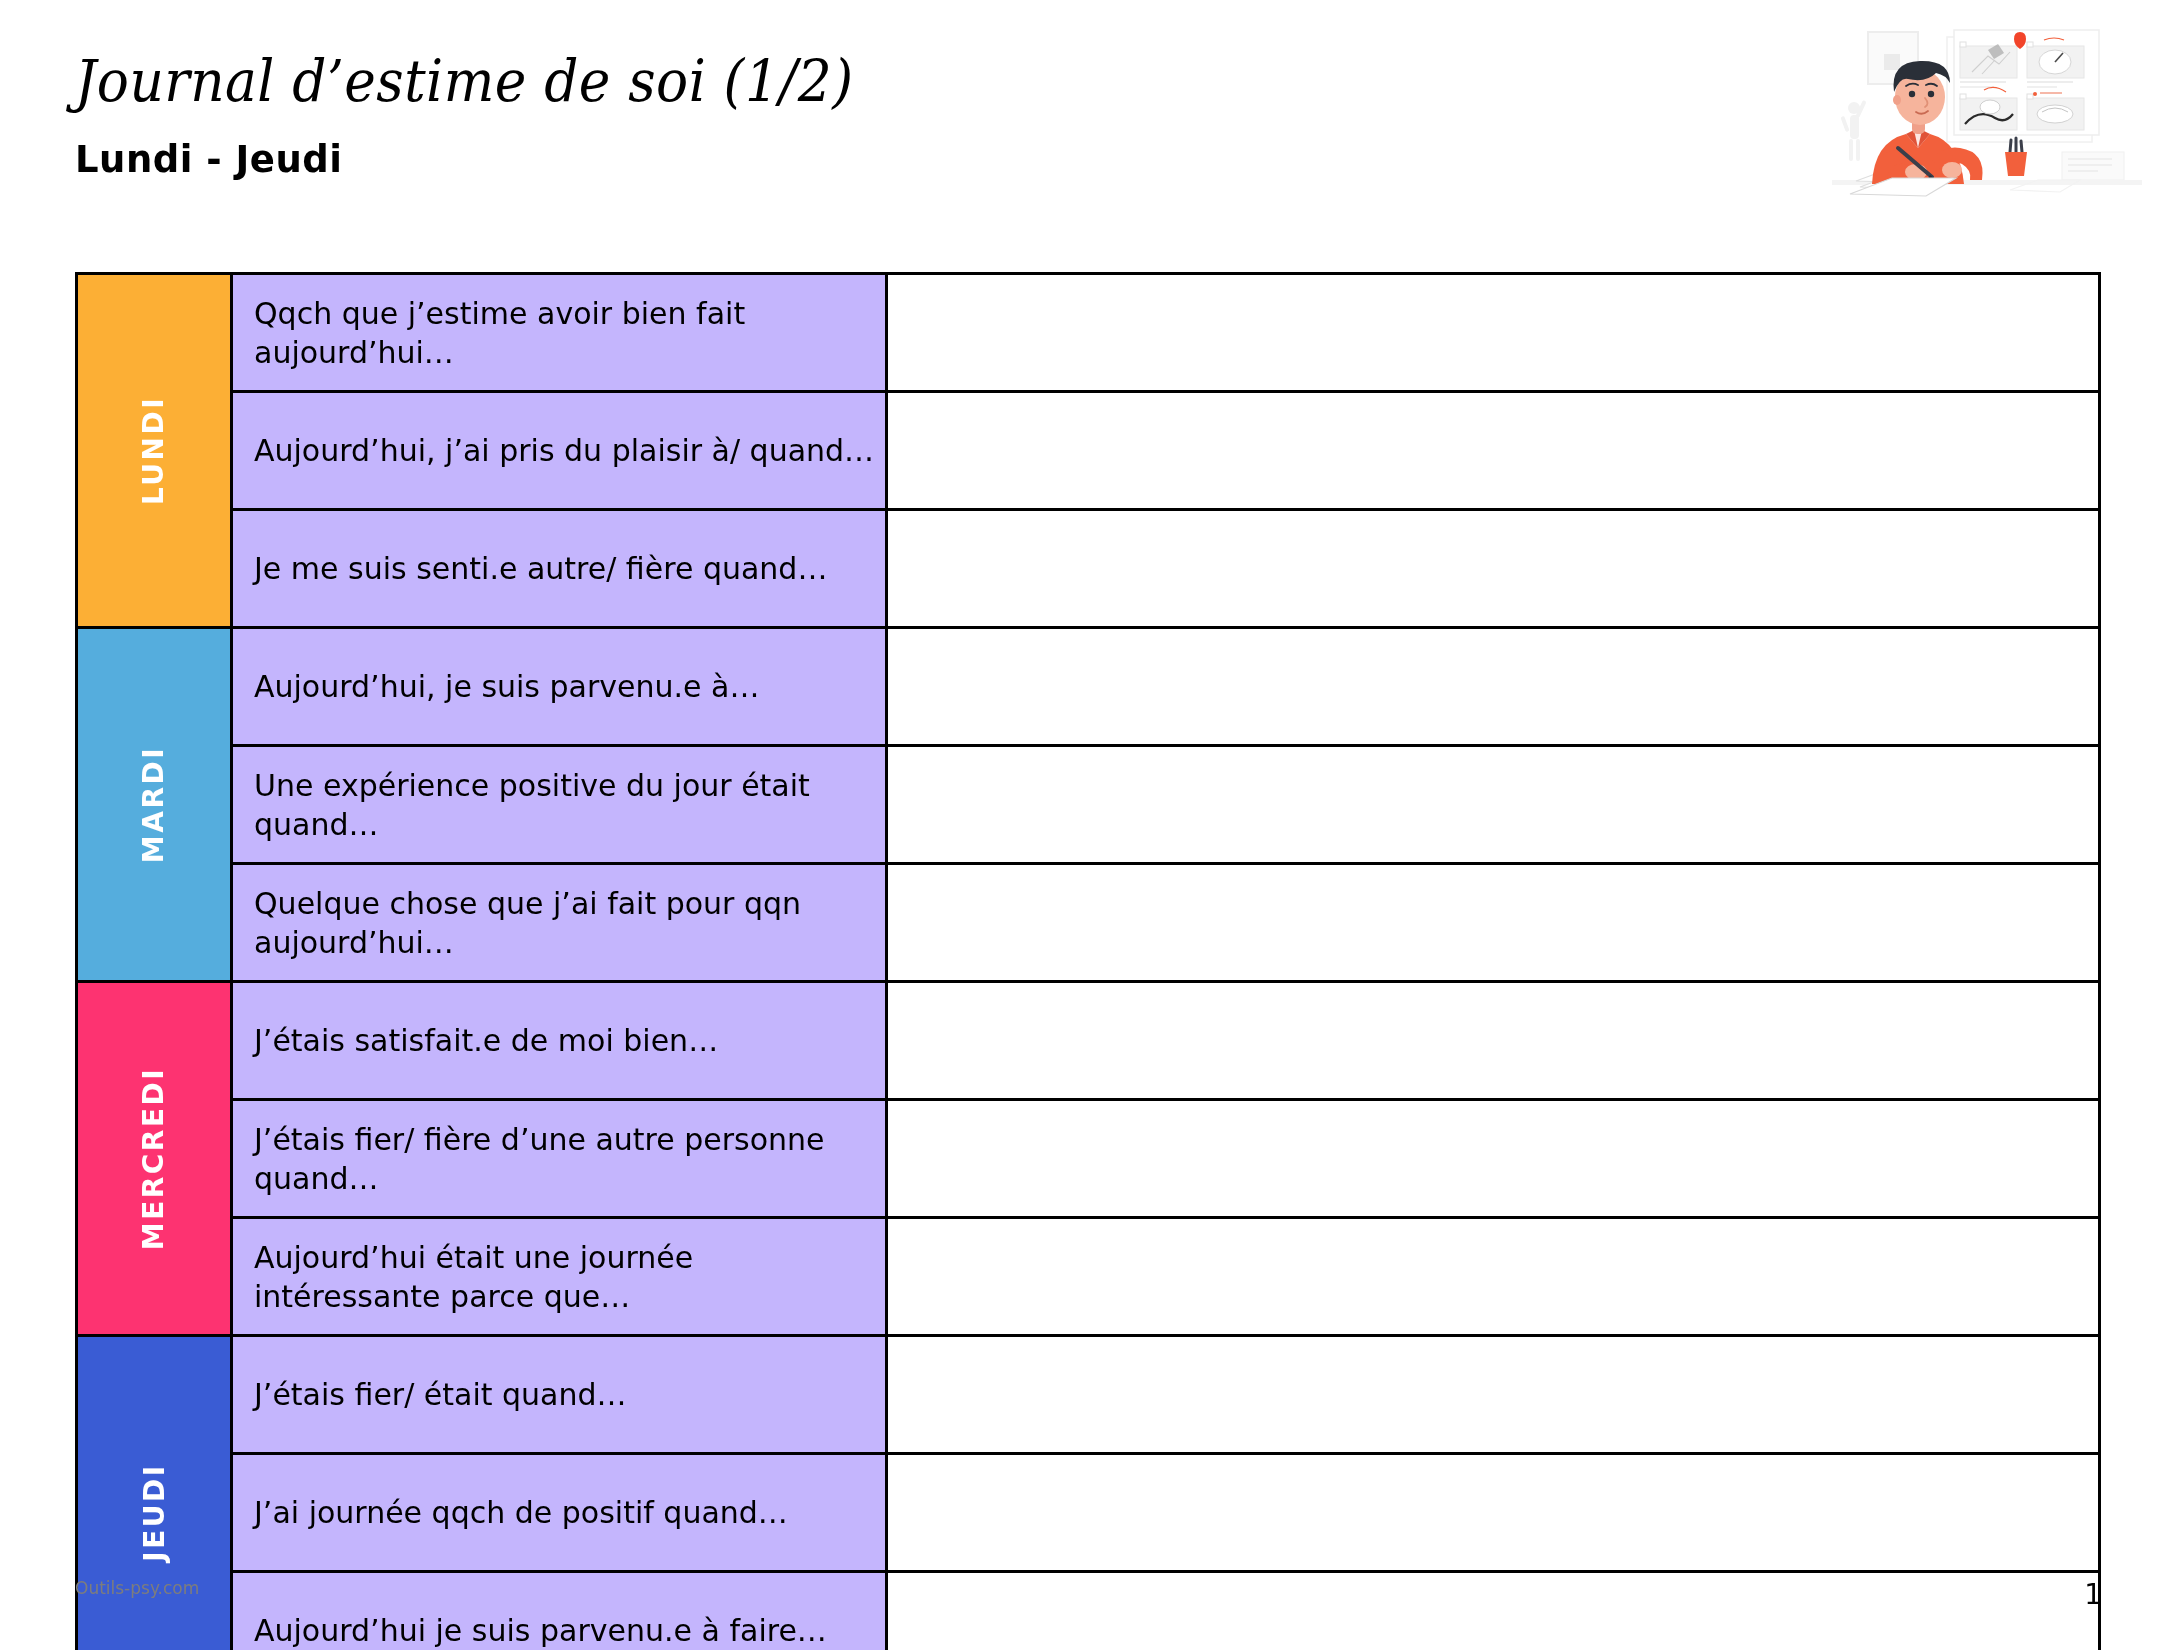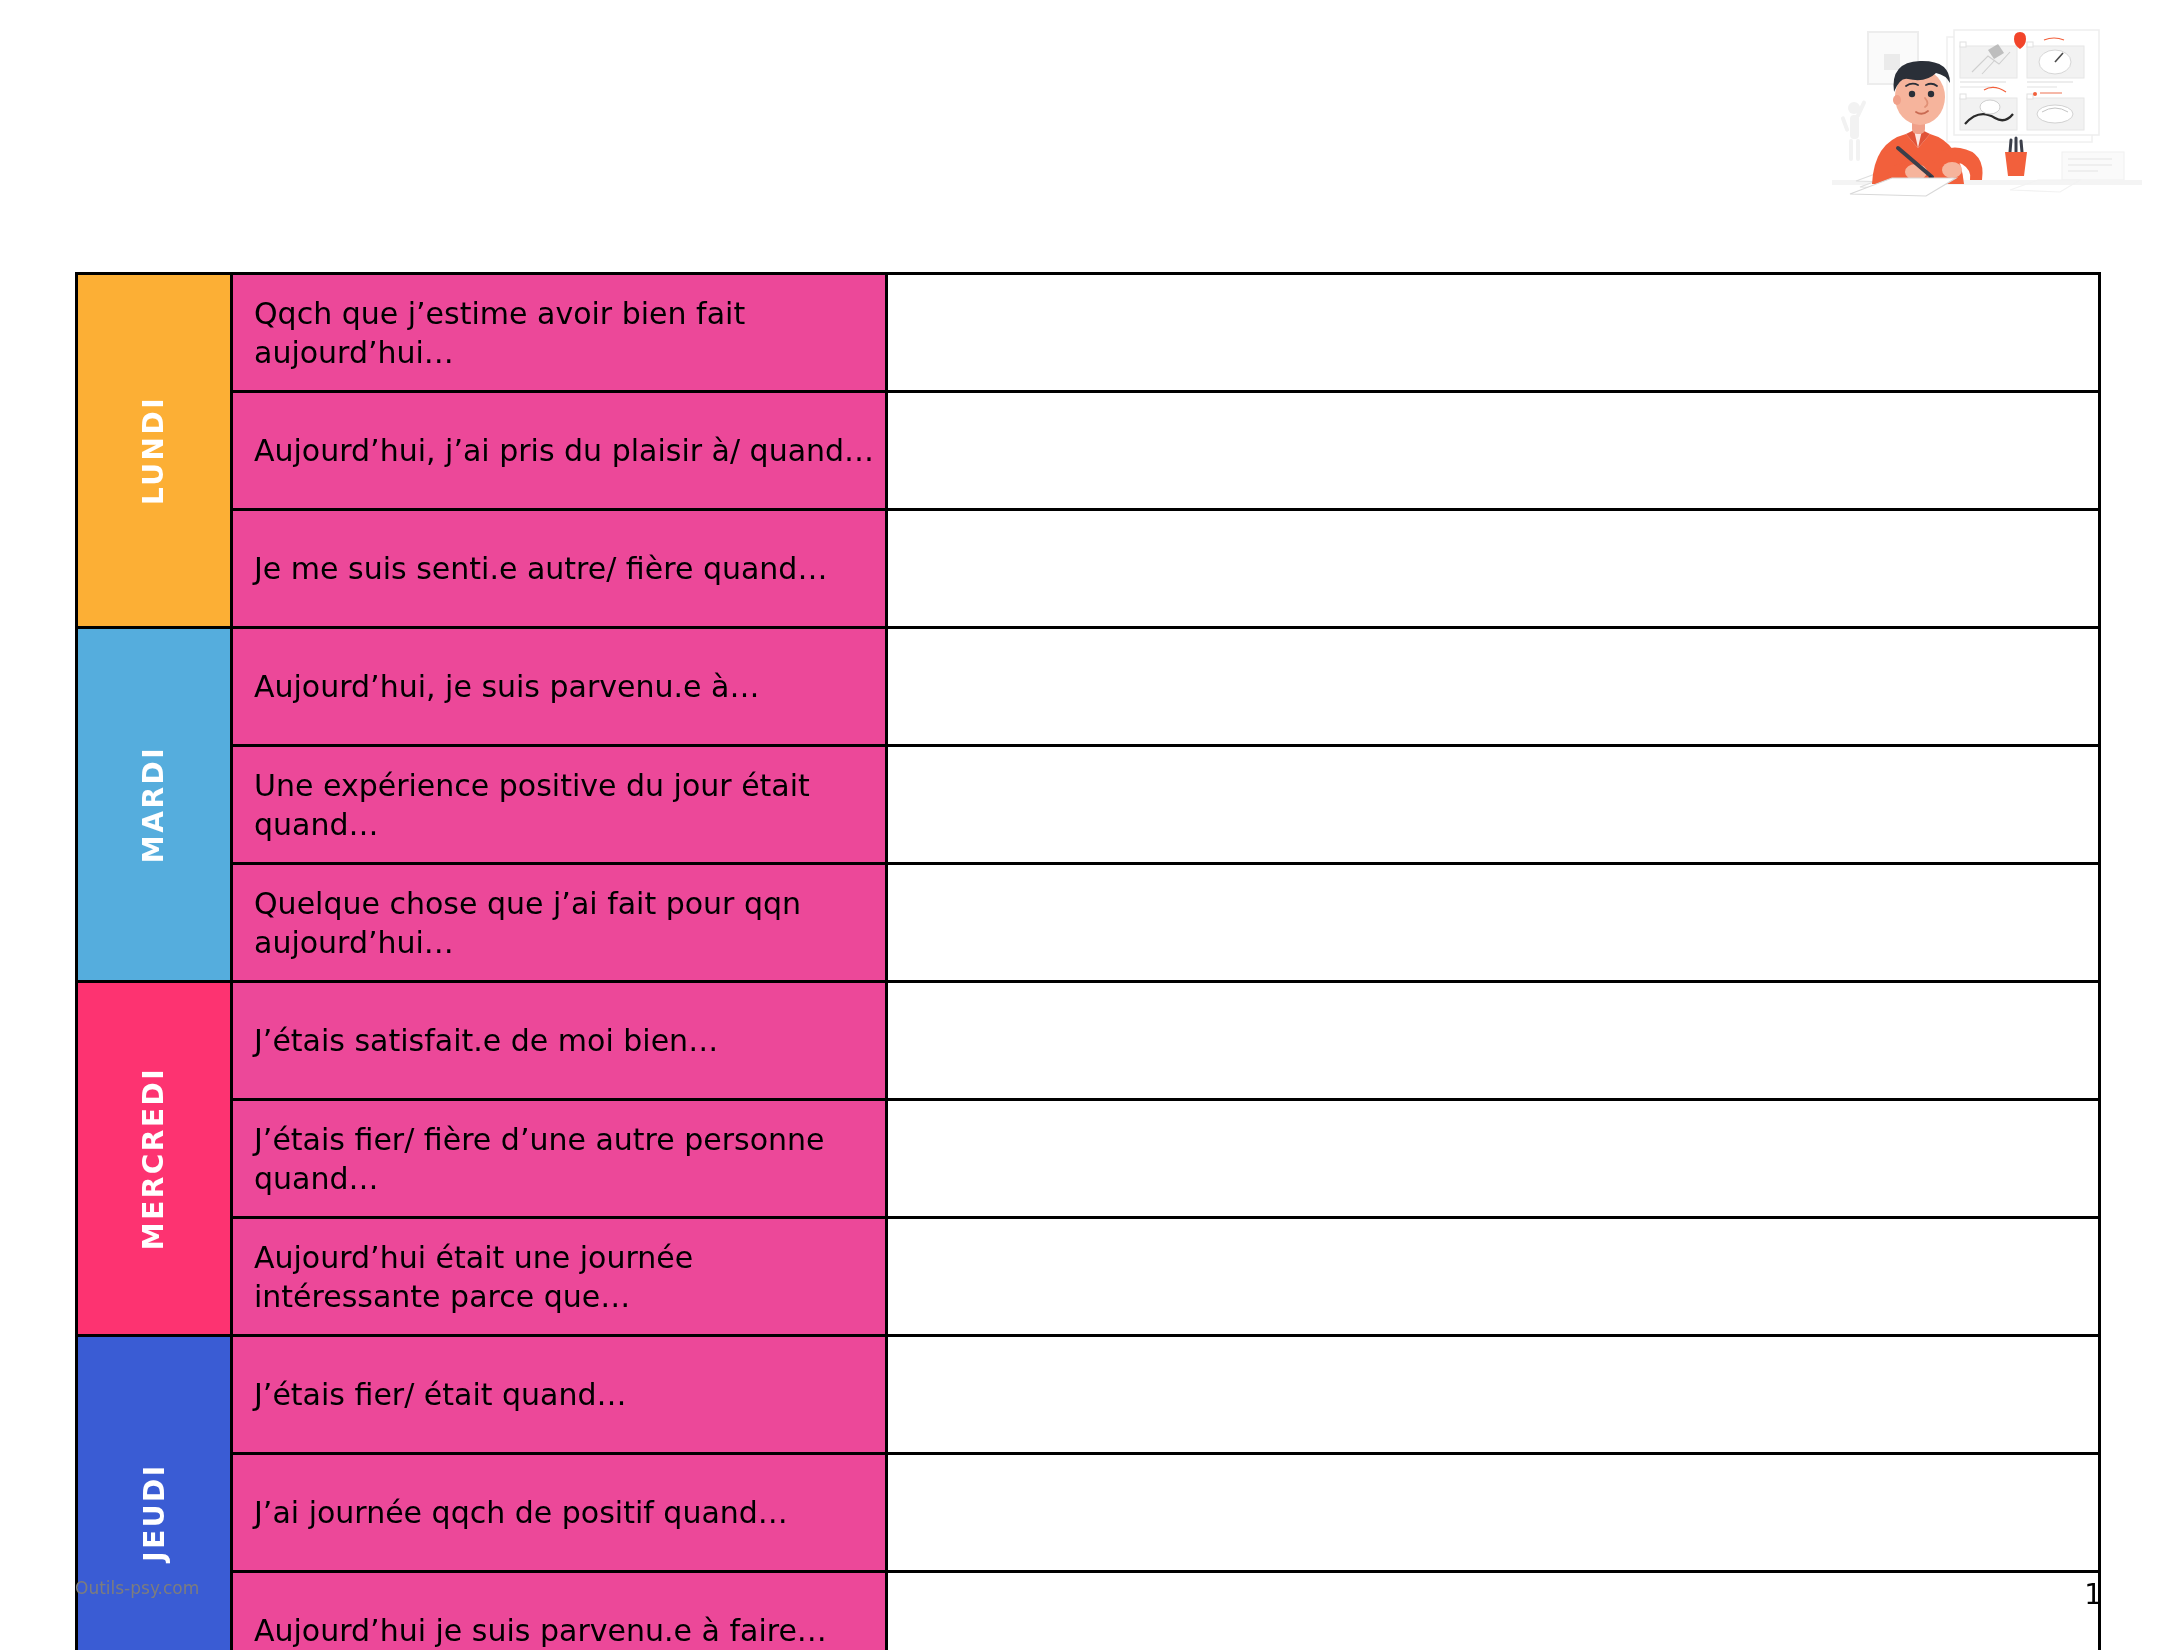--- a/index.html
+++ b/index.html
@@ -69,21 +69,21 @@
     left: 75px;
     top: 272px;
     width: 2023px;
     border-collapse: collapse;
     table-layout: fixed;
   }
   .journal-table td {
     border: 3px solid #000000;
     padding: 0;
     vertical-align: middle;
-    background: #ec4899;
+    background: #c4b5fd;
   }
   .col-day   { width: 155px; }
   .col-prompt{ width: 655px; }
   .col-answer{ width: 1213px; }
 
   td.day-cell {
     position: relative;
     padding: 0;
   }
   .day-label-wrap {
@@ -133,20 +133,24 @@
     font-family: "DejaVu Sans", sans-serif;
     font-size: 28px;
     color: #000000;
   }
 </style>
 </head>
 <body>
 
 <div class="page">
 
+  <div class="header">
+    <div class="doc-title">Journal d’estime de soi (1/2)</div>
+    <div class="doc-subtitle">Lundi - Jeudi</div>
+  </div>
 
   <div class="illustration">
     <svg viewBox="0 0 310 205" xmlns="http://www.w3.org/2000/svg">
 
       <rect x="36" y="20" width="50" height="52" fill="#fafafa" stroke="#ededed" stroke-width="2"></rect>
       <rect x="52" y="42" width="16" height="16" fill="#ebebeb"></rect>
 
       <g fill="#f2f2f2">
         <circle cx="22" cy="96" r="6"></circle>
         <rect x="18" y="103" width="9" height="24" rx="4"></rect>

